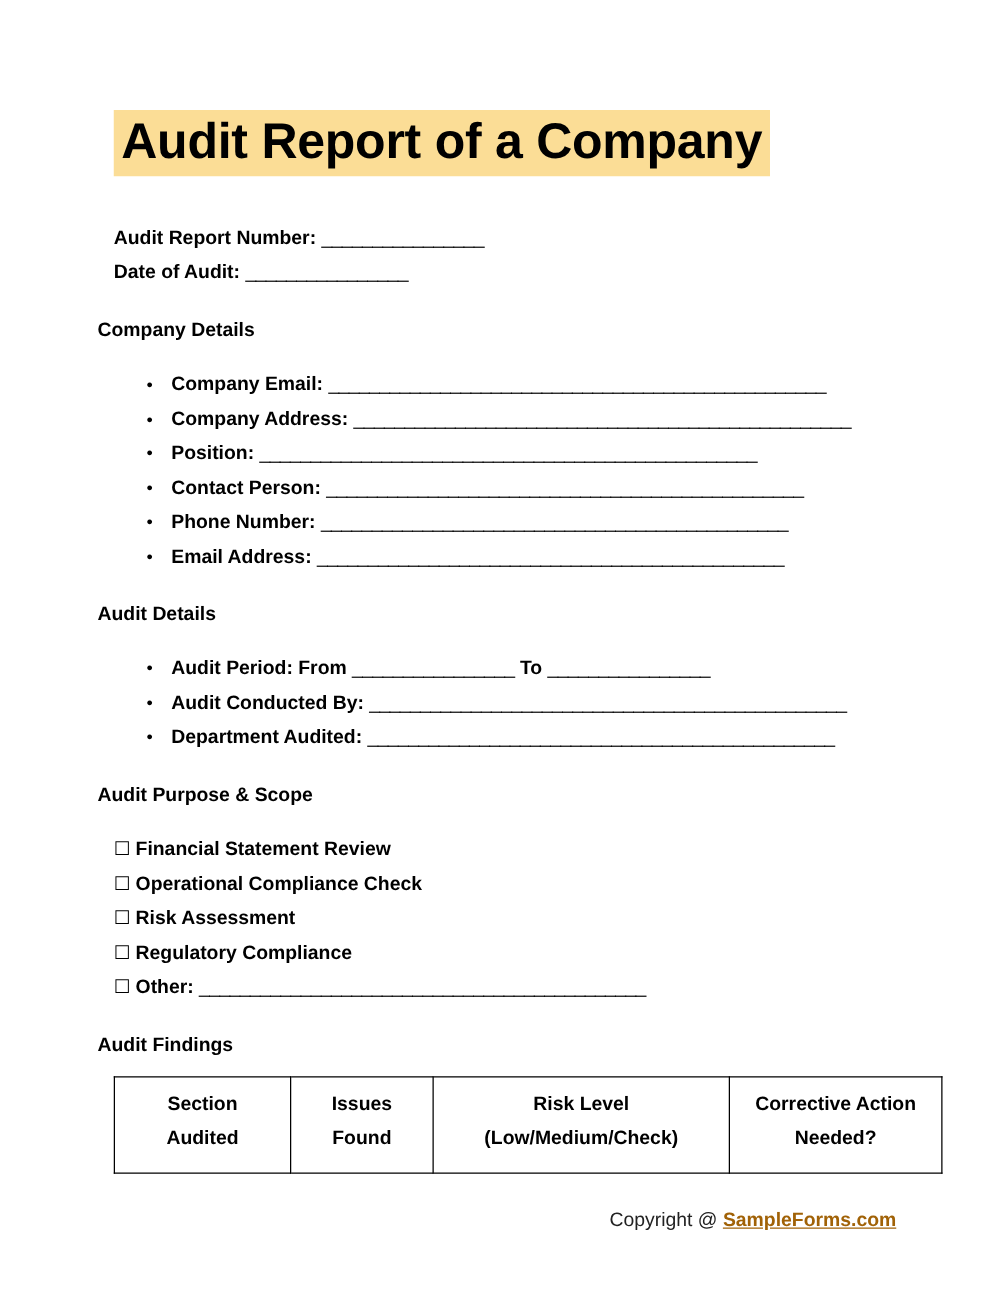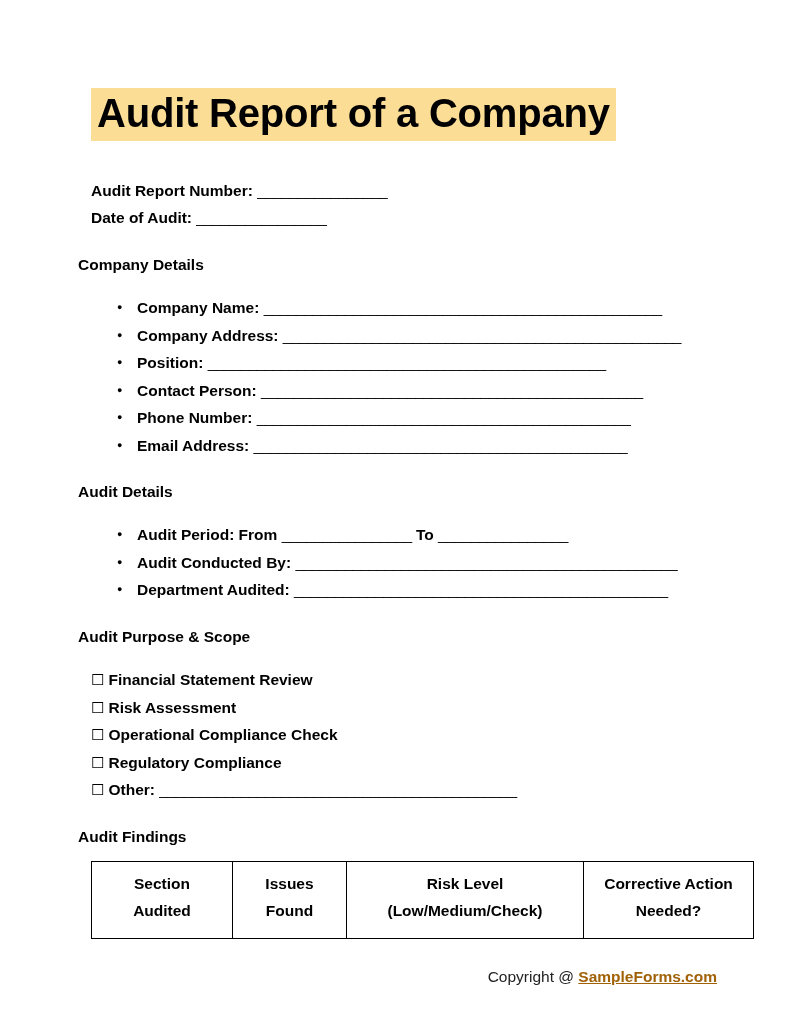--- a/index.html
+++ b/index.html
@@ -169,21 +169,21 @@
     <span class="blank">________________</span>
   </div>
   <div class="field-line" style="top:209px;">
     <span>Date of Audit:</span>
     <span class="blank">________________</span>
   </div>
 
   <div class="section-heading" style="top:256px;">Company Details</div>
   <ul class="bullet-list" style="top:294px;">
     <li class="bullet-item">
-      <span>Company Name:</span>
+      <span>Company Email:</span>
       <span class="blank">_________________________________________________</span>
     </li>
     <li class="bullet-item">
       <span>Company Address:</span>
       <span class="blank">_________________________________________________</span>
     </li>
     <li class="bullet-item">
       <span>Position:</span>
       <span class="blank">_________________________________________________</span>
     </li>
@@ -218,24 +218,24 @@
       <span class="blank">______________________________________________</span>
     </li>
   </ul>
 
   <div class="section-heading" style="top:628px;">Audit Purpose &amp; Scope</div>
   <ul class="check-list" style="top:666px;">
     <li class="check-item">
       <span class="check-box">☐</span><span>Financial Statement Review</span>
     </li>
     <li class="check-item">
+      <span class="check-box">☐</span><span>Operational Compliance Check</span>
+    </li>
+    <li class="check-item">
       <span class="check-box">☐</span><span>Risk Assessment</span>
-    </li>
-    <li class="check-item">
-      <span class="check-box">☐</span><span>Operational Compliance Check</span>
     </li>
     <li class="check-item">
       <span class="check-box">☐</span><span>Regulatory Compliance</span>
     </li>
     <li class="check-item">
       <span class="check-box">☐</span><span>Other:</span>
       <span class="blank">____________________________________________</span>
     </li>
   </ul>
 

